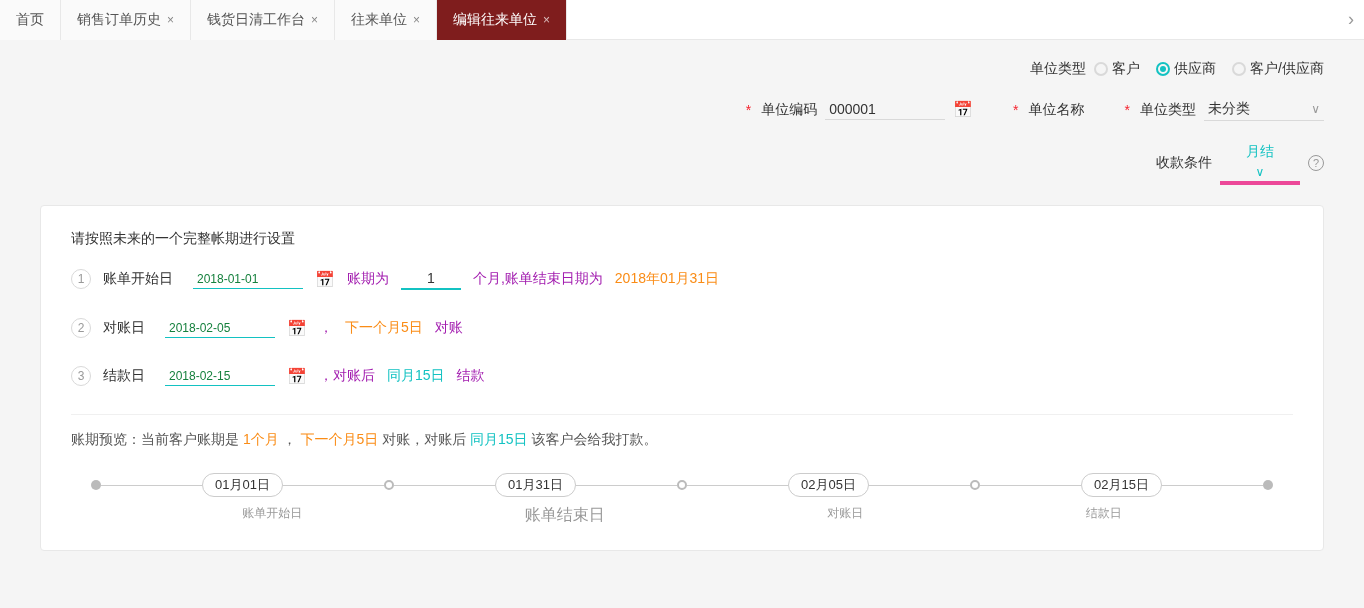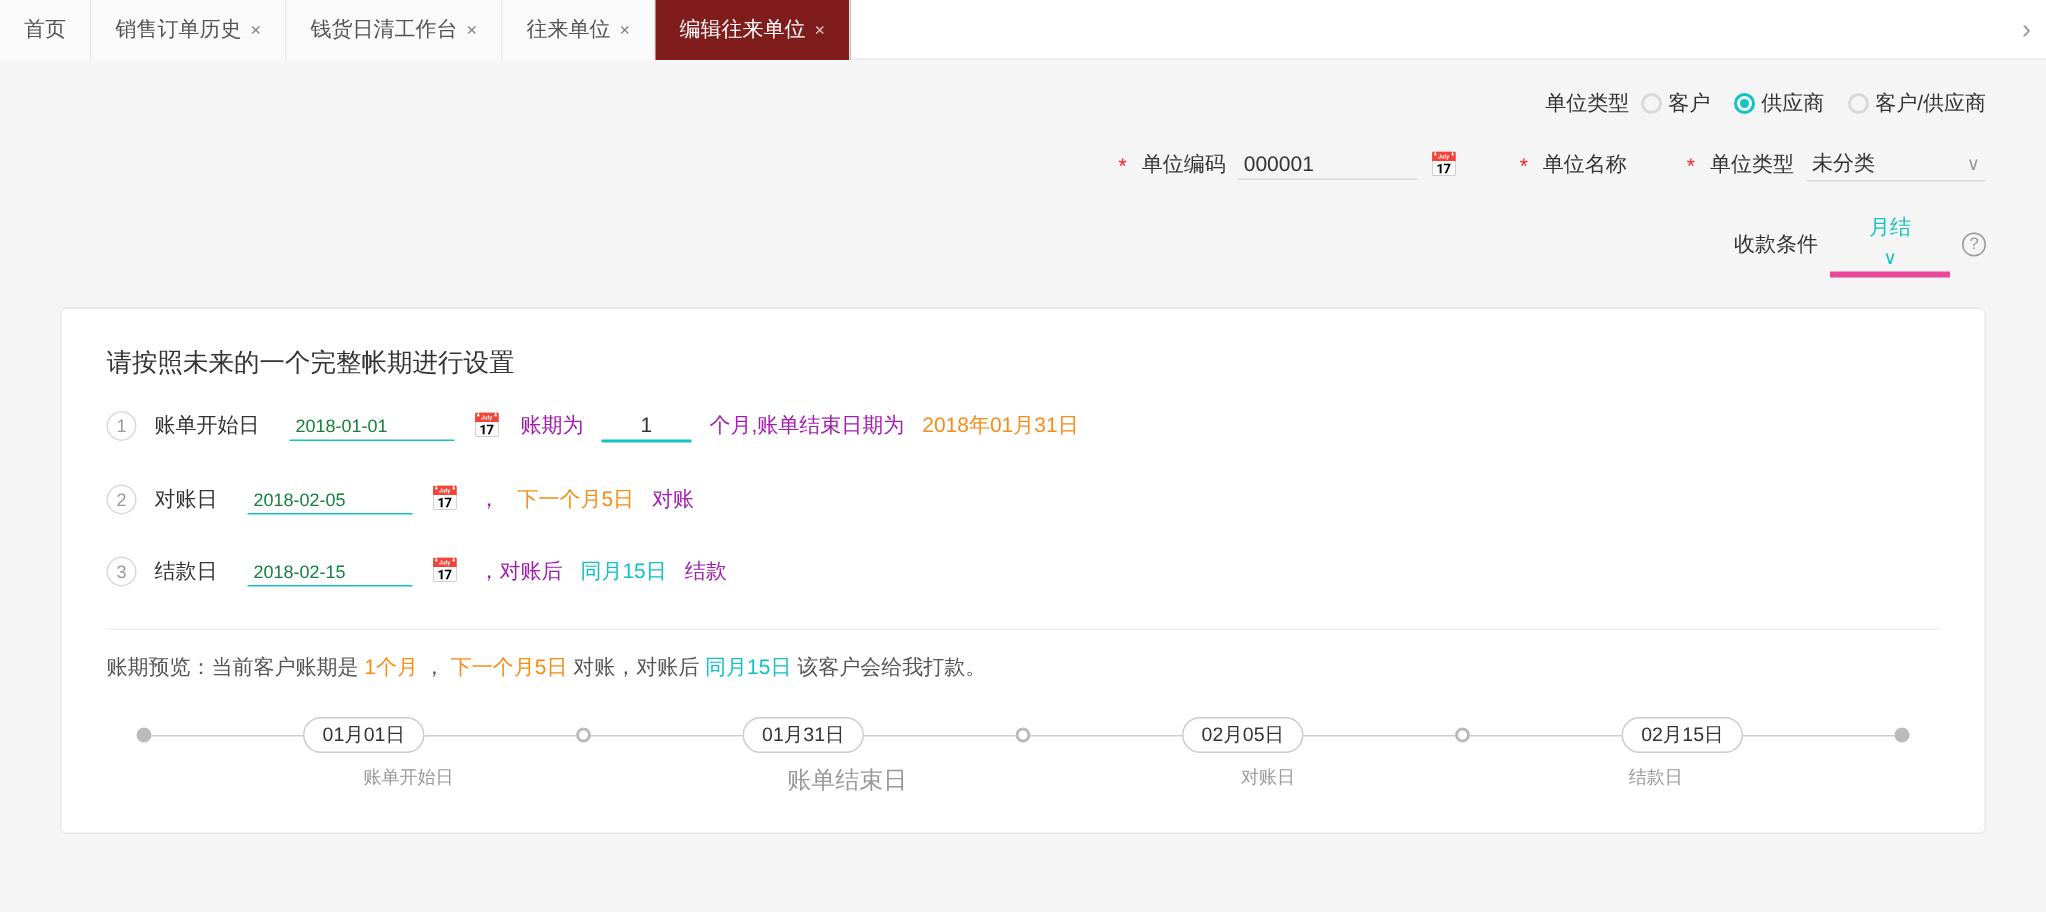--- a/index.html
+++ b/index.html
@@ -125,21 +125,21 @@
 
     
     .setting-box {
       background: #fff;
       border: 1px solid #e8e8e8;
       border-radius: 4px;
       padding: 24px 30px;
       margin-bottom: 20px;
     }
     .box-title {
-      font-size: 17px; color: #333; margin-bottom: 20px;
+      font-size: 14px; color: #333; margin-bottom: 20px;
     }
 
     
     .setting-row {
       display: flex; align-items: center; margin-bottom: 28px; gap: 12px;
     }
     .setting-row:last-child { margin-bottom: 0; }
     .row-num {
       width: 20px; height: 20px; border-radius: 50%;
       border: 1px solid #d9d9d9; display: flex; align-items: center;

